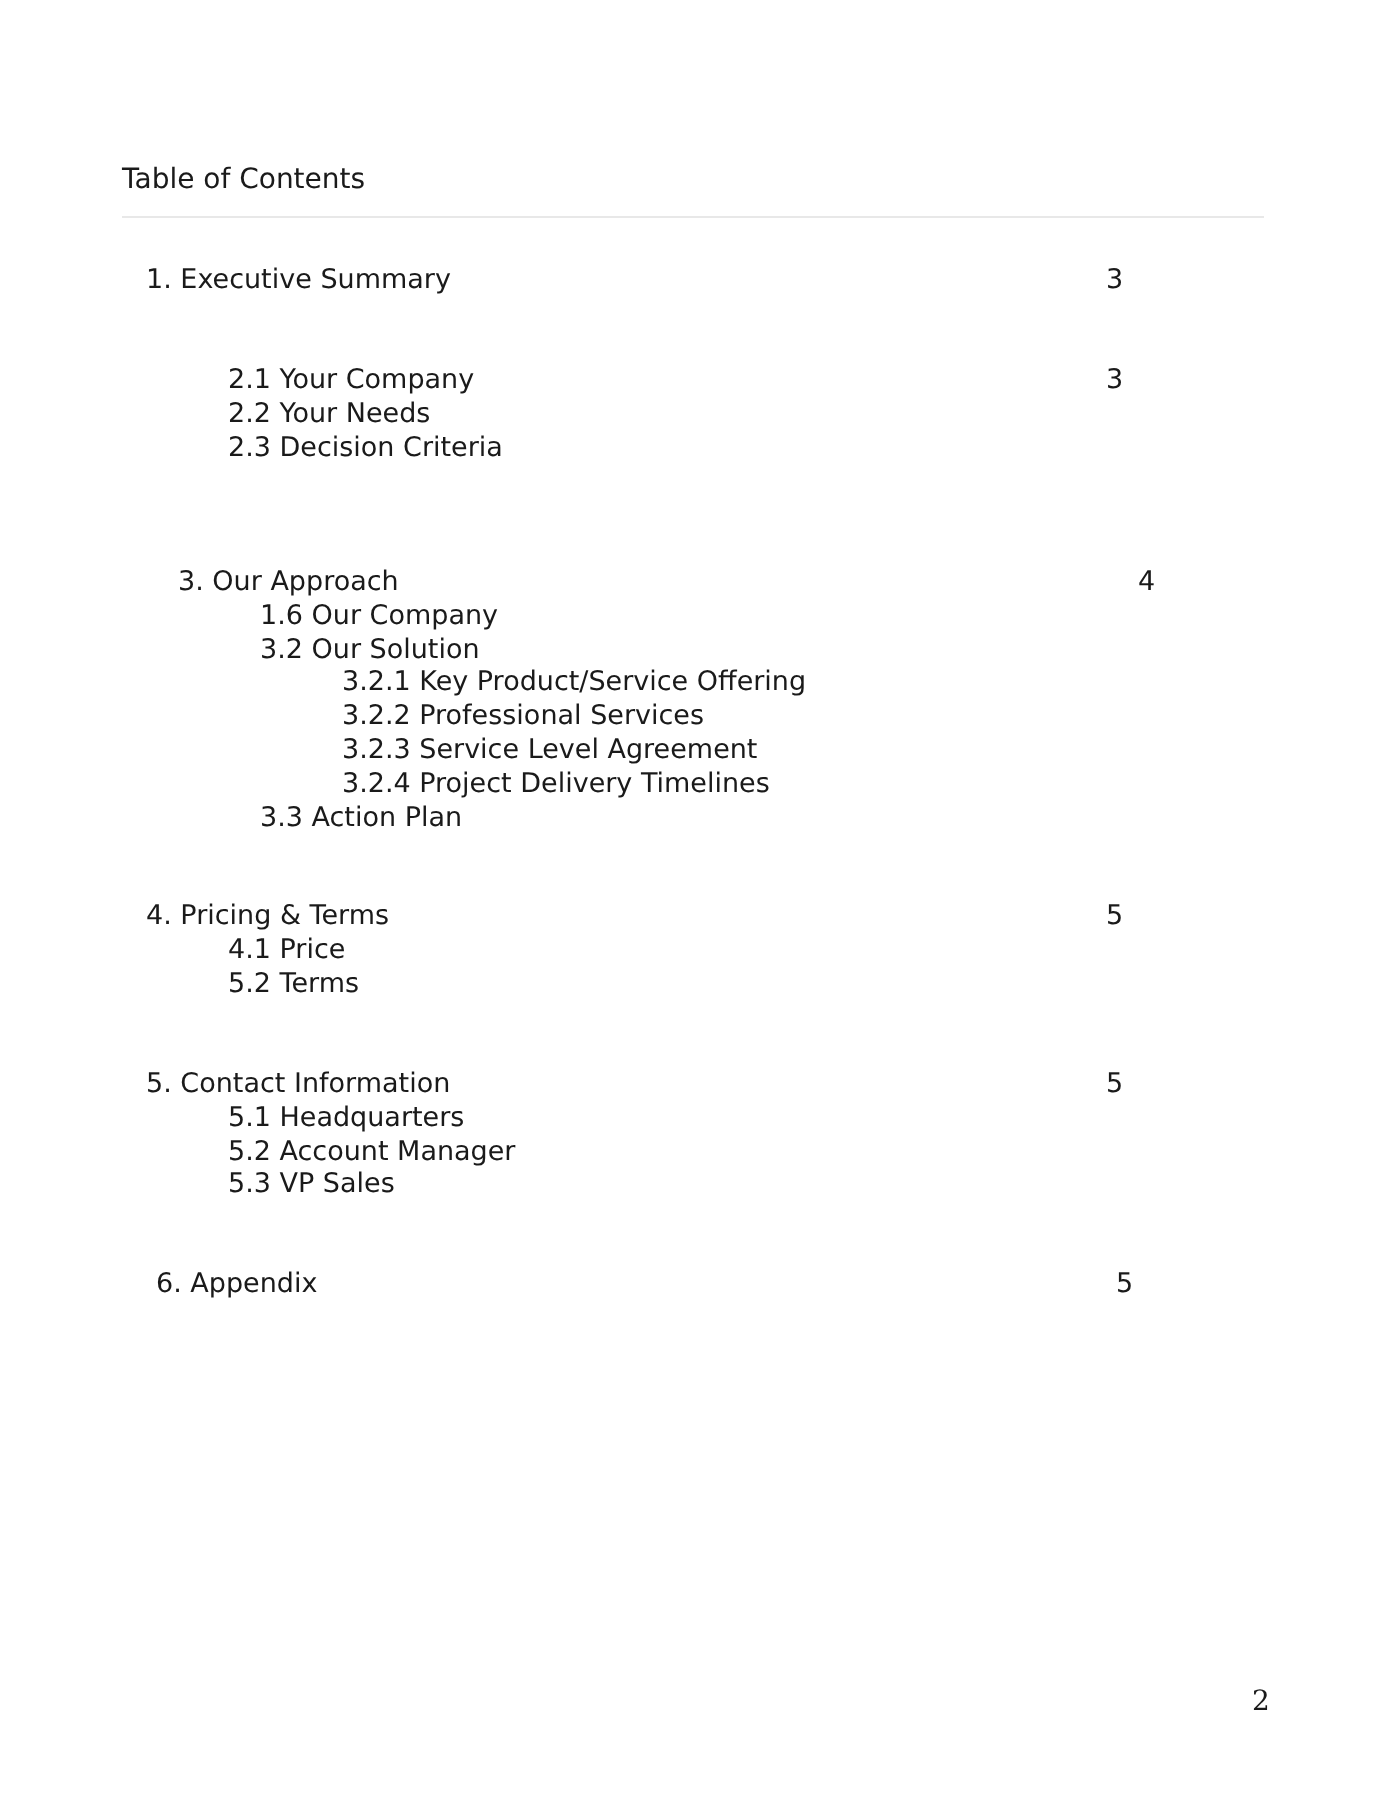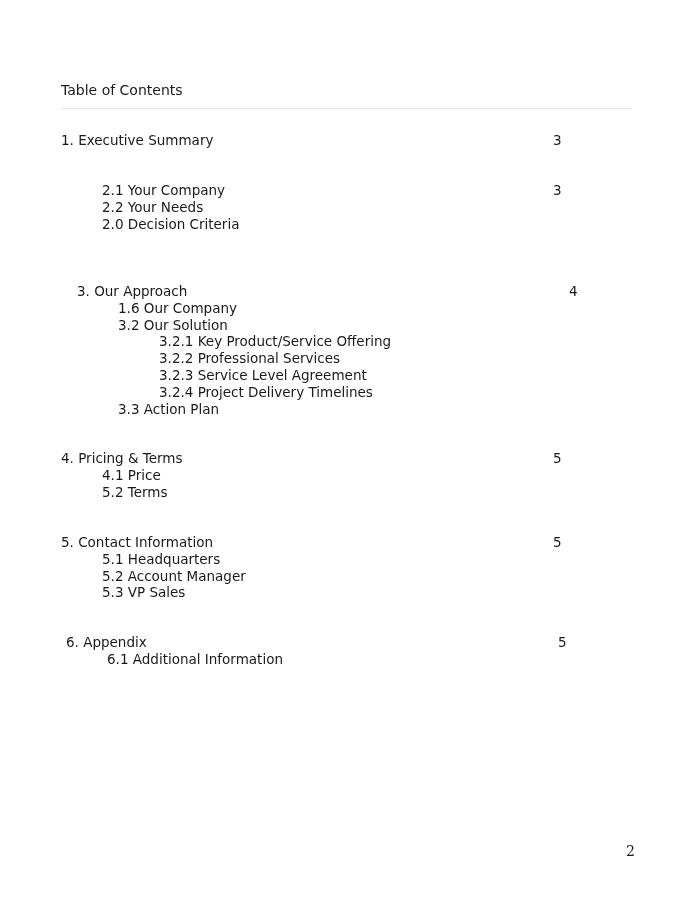--- a/index.html
+++ b/index.html
@@ -2,21 +2,21 @@
 <html><head>
   <meta charset="utf-8">
   <style>
     html, body { margin: 0; padding: 0; background: #ffffff; }
     body { width: 696px; height: 900px; position: relative; overflow: hidden;
       font-family: "DejaVu Sans", sans-serif; color: #1a1a1a; }
     .title { position: absolute; left: 61px; top: 82px; font-size: 14px; }
     .rule { position: absolute; left: 61px; top: 108px; width: 571px; height: 1px; background: #e8e8e8; }
     .toc { position: absolute; left: 61px; top: 132px; width: 520px; font-size: 13.5px; }
     .sec { position: relative; }
-    .line { height: 16.8px; line-height: 16.8px; white-space: nowrap; }
+    .line { height: 16.8px; line-height: 16.8px; white-space: nowrap; margin-left: 12px; }
     .l1 { padding-left: 0; }
     .l2 { padding-left: 41px; }
     .l3 { padding-left: 82px; }
     .pg { position: absolute; left: 492px; top: 0; height: 16.8px; line-height: 16.8px; }
     .pagenum { position: absolute; left: 626px; top: 843px; font-family: "DejaVu Serif", serif; font-size: 14px; }
   </style>
 </head>
 <body>
 
 <div class="title">Table of Contents</div>
@@ -24,21 +24,21 @@
 
 <div class="toc" id="toc">
     <div class="sec" style="position: absolute; left: 0px; top: 0px; width: 520px;">
       <div class="line l1">1. Executive Summary</div>
       <div class="pg">3</div>
     </div>
     <div class="sec" style="position: absolute; left: 0px; top: 50px; width: 520px;">
       <div class="pg">3</div>
       <div class="line l2">2.1 Your Company</div>
       <div class="line l2">2.2 Your Needs</div>
-      <div class="line l2">2.0 Decision Criteria</div>
+      <div class="line l2">2.3 Decision Criteria</div>
     </div>
     <div class="sec" style="position: absolute; left: 16px; top: 151px; width: 520px;">
       <div class="line l1">3. Our Approach</div>
       <div class="pg">4</div>
       <div class="line l2">1.6 Our Company</div>
       <div class="line l2">3.2 Our Solution</div>
       <div class="line l3">3.2.1 Key Product/Service Offering</div>
       <div class="line l3">3.2.2 Professional Services</div>
       <div class="line l3">3.2.3 Service Level Agreement</div>
       <div class="line l3">3.2.4 Project Delivery Timelines</div>
@@ -53,17 +53,16 @@
     <div class="sec" style="position: absolute; left: 0px; top: 402px; width: 520px;">
       <div class="line l1">5. Contact Information</div>
       <div class="pg">5</div>
       <div class="line l2">5.1 Headquarters</div>
       <div class="line l2">5.2 Account Manager</div>
       <div class="line l2">5.3 VP Sales</div>
     </div>
     <div class="sec" style="position: absolute; left: 5px; top: 502px; width: 520px;">
       <div class="line l1">6. Appendix</div>
       <div class="pg">5</div>
-      <div class="line l2">6.1 Additional Information</div>
     </div>
   </div>
 
 <div class="pagenum">2</div>
 
 </body></html>

